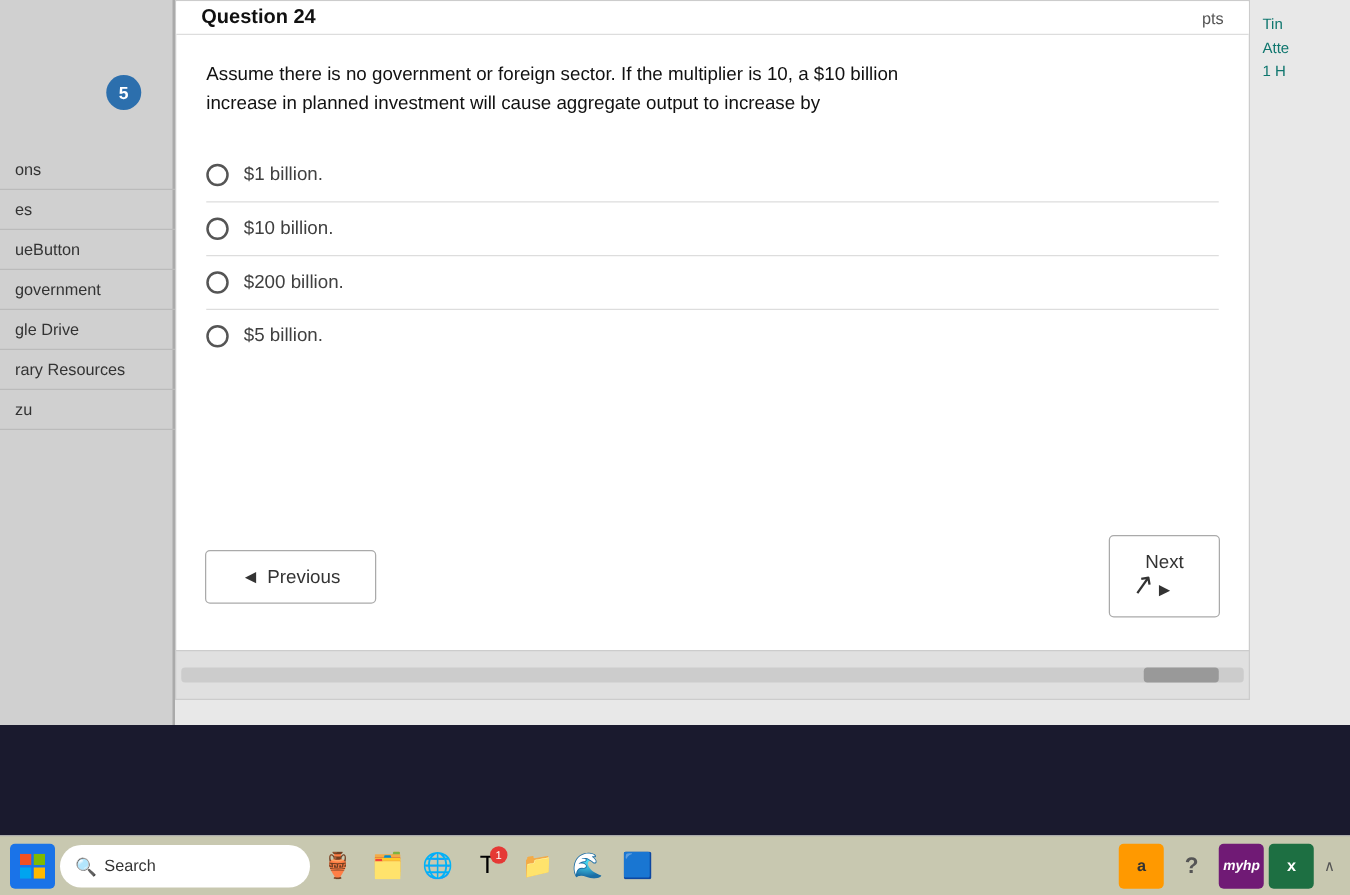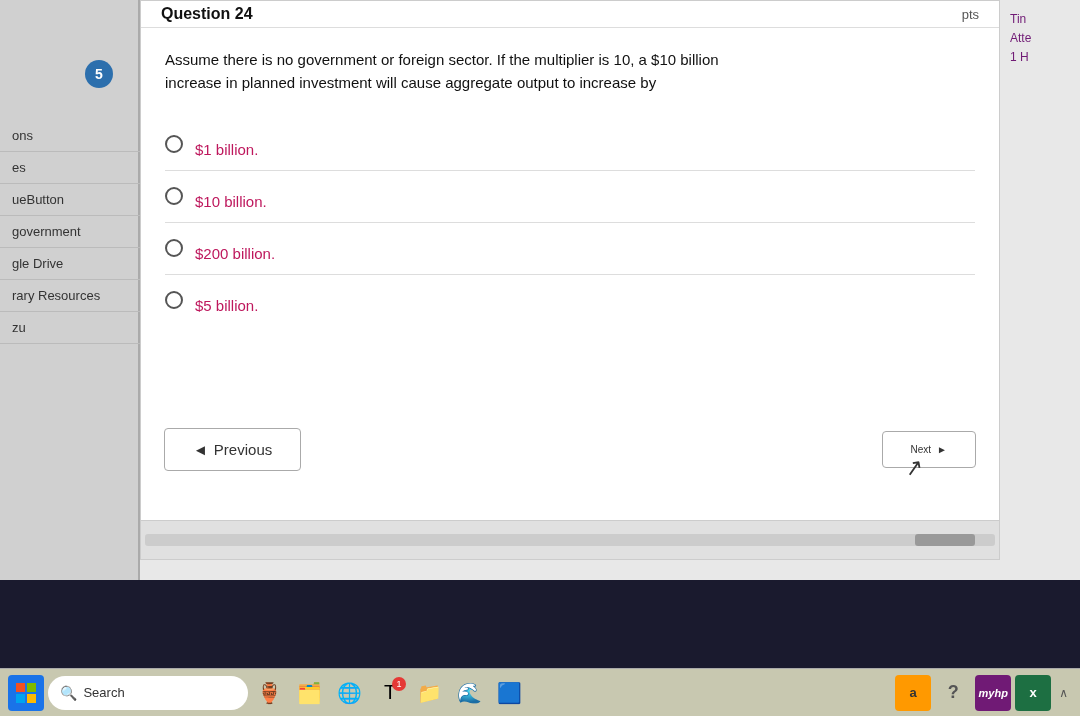--- a/index.html
+++ b/index.html
@@ -71,21 +71,21 @@
       top: 0;
       right: 0;
       width: 80px;
       height: 200px;
       background: #e8e8e8;
       padding: 10px;
     }
 
     .right-label {
       font-size: 12px;
-      color: #701a75;
+      color: #0f766e;
       line-height: 1.6;
     }
 
     
     .question-container {
       position: absolute;
       top: 0;
       left: 140px;
       right: 80px;
       height: 560px;
@@ -146,22 +146,21 @@
       height: 18px;
       border: 2px solid #555;
       border-radius: 50%;
       margin-right: 12px;
       flex-shrink: 0;
       background: white;
     }
 
     .option-label {
       font-size: 15px;
-      color: #be185d;
-      margin-top: 10px;
+      color: #404040;
     }
 
     
     .nav-buttons {
       position: absolute;
       top: 428px;
       left: 140px;
       right: 80px;
       display: flex;
       align-items: center;
@@ -180,26 +179,27 @@
       display: flex;
       align-items: center;
       gap: 6px;
     }
 
     .btn-next {
       padding: 12px 28px;
       background: white;
       border: 1px solid #aaa;
       border-radius: 4px;
-      font-size: 10px;
+      font-size: 15px;
       color: #333;
       cursor: pointer;
       display: flex;
       align-items: center;
       gap: 6px;
+      flex-direction: column;
     }
 
     
     .bottom-area {
       position: absolute;
       top: 520px;
       left: 140px;
       right: 80px;
       height: 40px;
       background: #e0e0e0;

